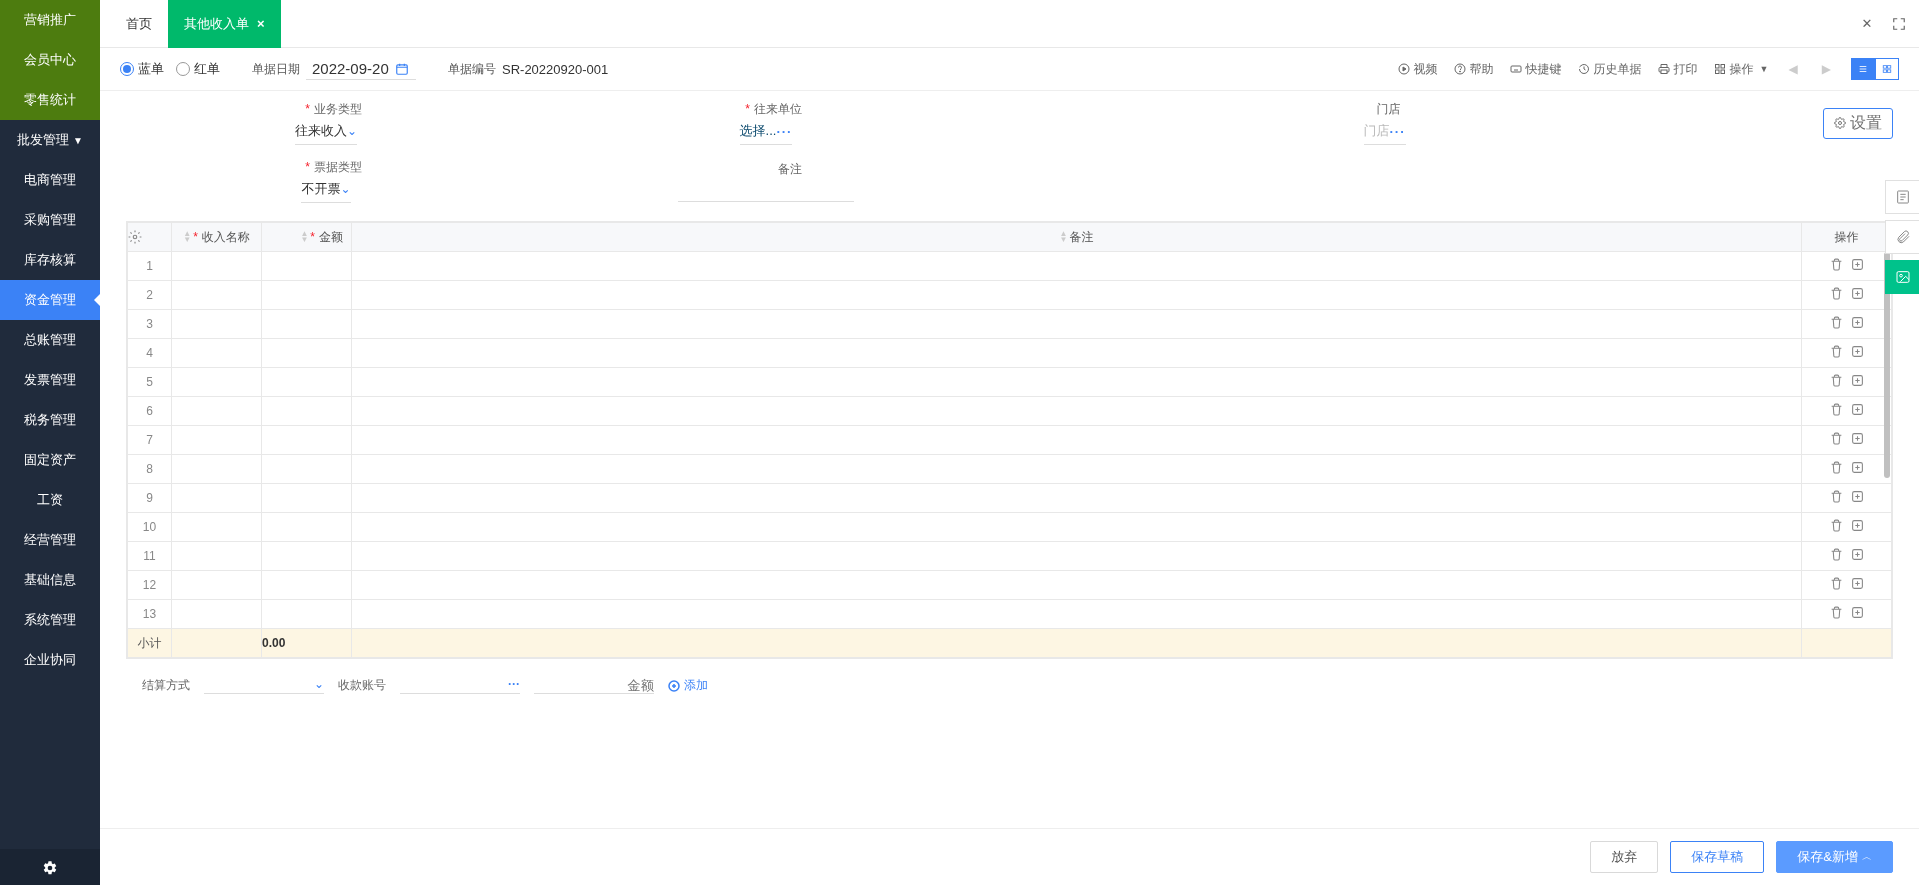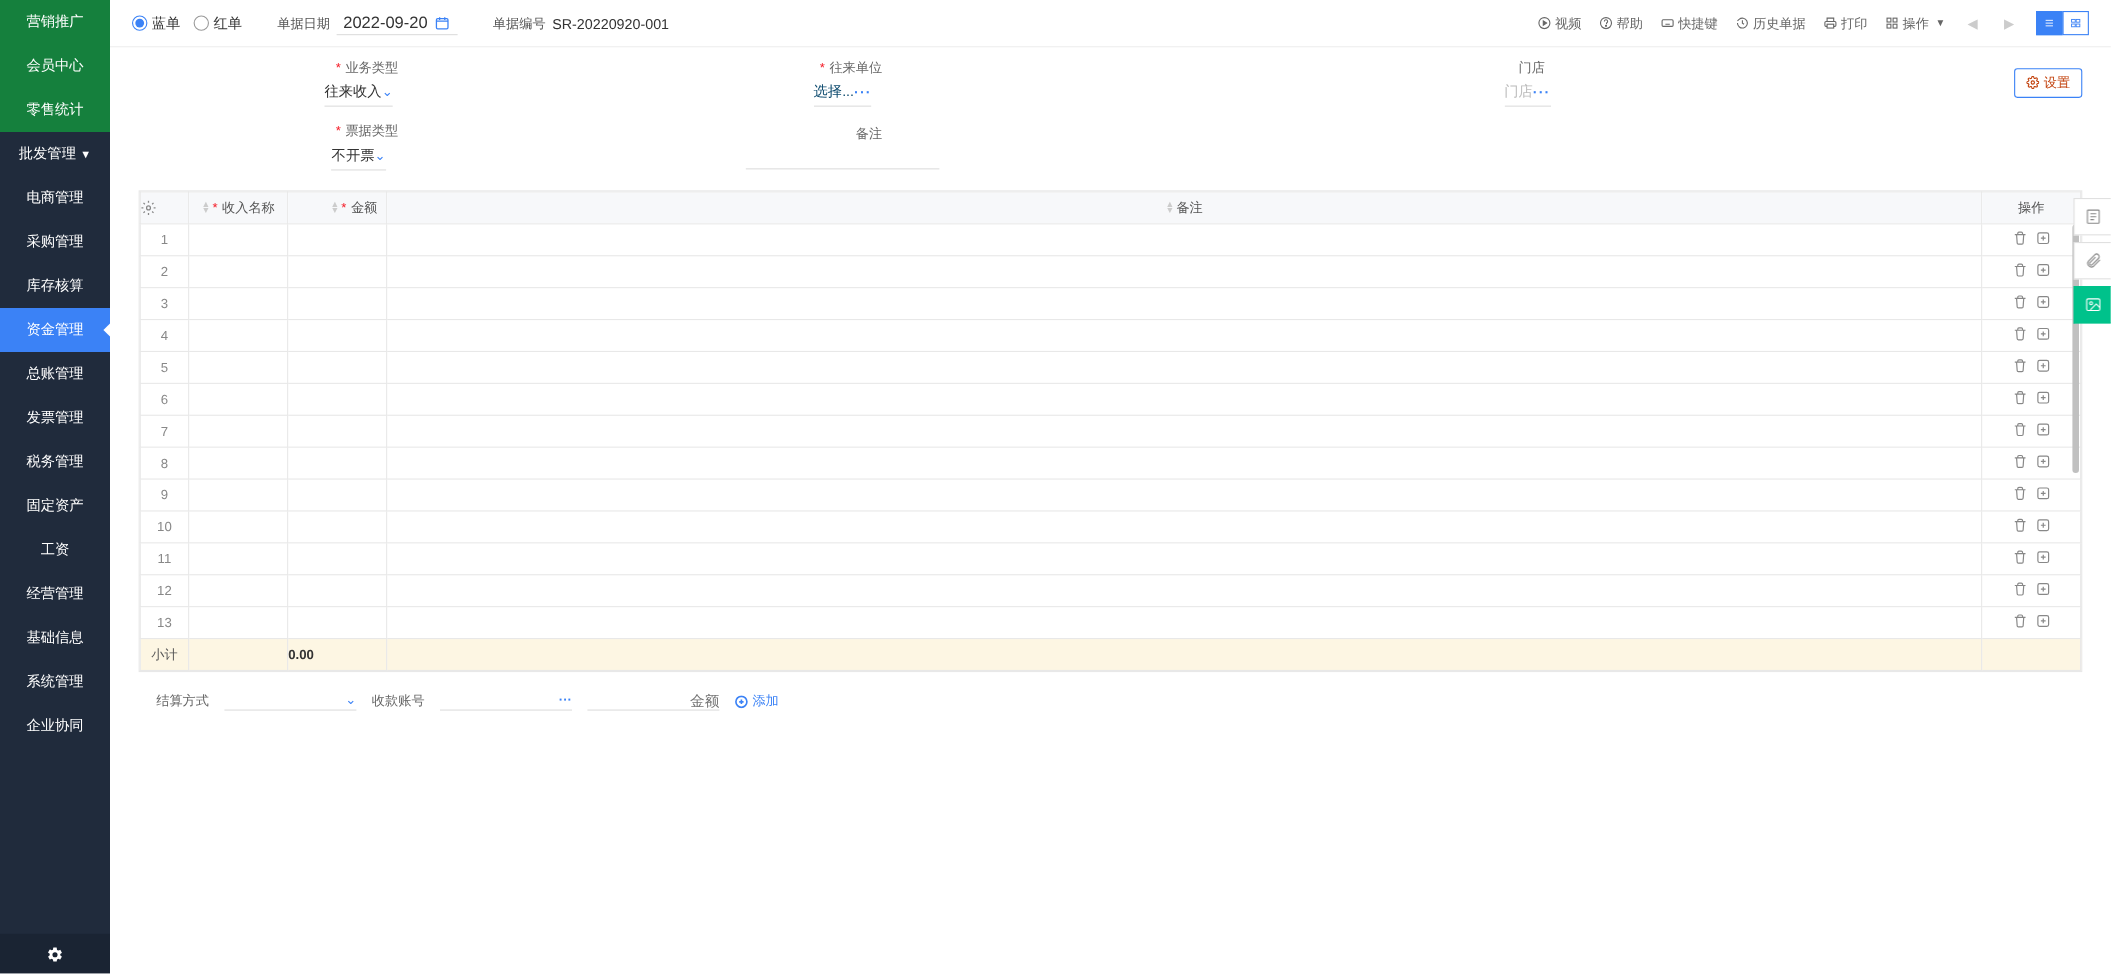--- a/index.html
+++ b/index.html
@@ -3,21 +3,21 @@
 <meta charset="utf-8">
 <style>
   * { box-sizing: border-box; margin: 0; padding: 0; }
   html, body { height: 100%; width: 100%; font-family: "Microsoft YaHei", Arial, sans-serif; font-size: 13px; color: #333; background: #fff; overflow: hidden; }
   body { display: flex; }
 
   
   .sidebar { width: 100px; background: #202b3c; color: #fff; display: flex; flex-direction: column; flex-shrink: 0; height: 100%; }
   .sidebar-top { flex: 1; overflow: hidden; }
   .sidebar-item { height: 40px; line-height: 40px; text-align: center; font-size: 13px; cursor: pointer; position: relative; color: #fff; }
-  .sidebar-item.darker { background: #15803d; }
+  .sidebar-item.darker { background: #4d7c0f; }
   .sidebar-item.active { background: #3b82f6; }
   .sidebar-item .arrow-right { position: absolute; right: 0; top: 50%; transform: translateY(-50%); width: 0; height: 0; border-top: 6px solid transparent; border-bottom: 6px solid transparent; border-right: 6px solid #fff; }
   .sidebar-item .caret { font-size: 10px; margin-left: 4px; }
   .sidebar-bottom { height: 36px; text-align: center; line-height: 36px; color: #fff; background: #1a2433; }
 
   
   .main { flex: 1; display: flex; flex-direction: column; height: 100%; min-width: 0; }
 
   
   .tabs-bar { height: 48px; display: flex; align-items: center; border-bottom: 1px solid #e8e8e8; padding: 0 10px; }
@@ -51,21 +51,21 @@
   .form-row { display: flex; align-items: center; margin-bottom: 14px; }
   .form-field { display: flex; align-items: center; margin-right: 40px; min-width: 400px; flex-direction: column; }
   .form-field.flex1 { flex: 1; min-width: 300px; }
   .req { color: #f5222d; margin-right: 4px; }
   .form-label { width: 80px; text-align: right; color: #666; font-size: 12px; margin-right: 8px; flex-shrink: 0; }
   .form-input { flex: 1; border: none; border-bottom: 1px solid #ddd; padding: 4px 0; font-size: 13px; outline: none; background: transparent; min-width: 0; }
   .select-wrap { flex: 1; border-bottom: 1px solid #ddd; padding: 4px 0; display: flex; align-items: center; cursor: pointer; min-width: 0; }
   .select-wrap .val { flex: 1; }
   .select-wrap .chev { color: #3b82f6; font-size: 12px; }
   .select-wrap .dots { color: #3b82f6; letter-spacing: 1px; font-weight: bold; }
-  .settings-btn { border: 1px solid #3b82f6; color: #c2410c; padding: 4px 10px; border-radius: 3px; font-size: 12px; display: inline-flex; align-items: center; gap: 4px; cursor: pointer; margin-left: 20px; flex-shrink: 0; }
+  .settings-btn { border: 1px solid #3b82f6; color: #737373; padding: 4px 10px; border-radius: 3px; font-size: 16px; display: inline-flex; align-items: center; gap: 4px; cursor: pointer; margin-left: 20px; flex-shrink: 0; }
 
   
   .table-wrap { margin: 0 26px; border: 1px solid #e8e8e8; position: relative; }
   table { width: 100%; border-collapse: collapse; table-layout: fixed; }
   th, td { border: 1px solid #e8e8e8; padding: 0; height: 29px; font-size: 12px; text-align: center; vertical-align: middle; }
   th { background: #f7f8fa; color: #555; font-weight: normal; position: relative; }
   th .sort { color: #ccc; font-size: 8px; line-height: 6px; display: inline-flex; flex-direction: column; margin-right: 2px; vertical-align: middle; }
   .col-gear { width: 44px; }
   .col-name { width: 90px; }
   .col-amount { width: 90px; text-align: right; padding-right: 8px; }
@@ -130,20 +130,35 @@
   </div>
   <div class="sidebar-bottom">
     <svg width="16" height="16" viewBox="0 0 24 24" fill="currentColor" style="display:inline-block;vertical-align:middle">
         <path d="M19.14 12.94a7.07 7.07 0 0 0 .05-.94 7.07 7.07 0 0 0-.05-.94l2.03-1.58a.5.5 0 0 0 .12-.64l-1.92-3.32a.5.5 0 0 0-.61-.22l-2.39.96a7.03 7.03 0 0 0-1.62-.94l-.36-2.54A.5.5 0 0 0 13.9 2h-3.84a.5.5 0 0 0-.49.42l-.36 2.54c-.58.24-1.12.55-1.62.94l-2.39-.96a.5.5 0 0 0-.61.22L2.67 8.48a.5.5 0 0 0 .12.64l2.03 1.58a7.07 7.07 0 0 0-.05.94c0 .32.02.63.05.94l-2.03 1.58a.5.5 0 0 0-.12.64l1.92 3.32c.14.24.43.34.61.22l2.39-.96c.5.39 1.04.7 1.62.94l.36 2.54c.4.24.25.42.49.42h3.84c.24 0 .45-.18.49-.42l.36-2.54c.58-.24 1.12-.55 1.62-.94l2.39.96c.18.12.47.02.61-.22l1.92-3.32a.5.5 0 0 0-.12-.64l-2.03-1.58zM12 15.5A3.5 3.5 0 1 1 12 8.5a3.5 3.5 0 0 1 0 7z"></path>
       </svg>
   </div>
 </div>
 
 <div class="main">
 
+  <div class="tabs-bar">
+    <div class="tab">首页</div>
+    <div class="tab active">
+      <span>其他收入单</span>
+      <span class="close-x">×</span>
+    </div>
+    <div class="tabs-right">
+      <span class="icon-box">✕</span>
+      <span class="icon-box">
+        <svg width="14" height="14" viewBox="0 0 24 24" fill="none" stroke="currentColor" stroke-width="2">
+            <path d="M3 9V3h6M21 9V3h-6M3 15v6h6M21 15v6h-6"></path>
+          </svg>
+      </span>
+    </div>
+  </div>
 
   <div class="toolbar">
     <div class="radio-group">
       <label class="radio">
         <span class="radio-circle checked"></span>
         <span>蓝单</span>
       </label>
       <label class="radio">
         <span class="radio-circle"></span>
         <span>红单</span>
@@ -489,20 +504,28 @@
     <input class="amt" placeholder="金额" style="">
     <span class="add-link">
       <svg width="12" height="12" viewBox="0 0 24 24" fill="none" stroke="currentColor" stroke-width="3">
           <circle cx="12" cy="12" r="10"></circle>
           <path d="M12 8v8M8 12h8"></path>
         </svg>
       <span>添加</span>
     </span>
   </div>
 
+  <div class="footer">
+    <button class="btn btn-default">放弃</button>
+    <button class="btn btn-outline-primary">保存草稿</button>
+    <button class="btn btn-primary">
+      <span>保存&amp;新增</span>
+      <span class="chev-up">︿</span>
+    </button>
+  </div>
 
 </div>
 
 <div class="float-right">
   <div class="float-btn">
     <svg width="16" height="16" viewBox="0 0 24 24" fill="none" stroke="currentColor" stroke-width="1.5">
         <rect x="4" y="3" width="16" height="18" rx="1"></rect>
         <path d="M8 8h8M8 12h8M8 16h5"></path>
       </svg>
   </div>

